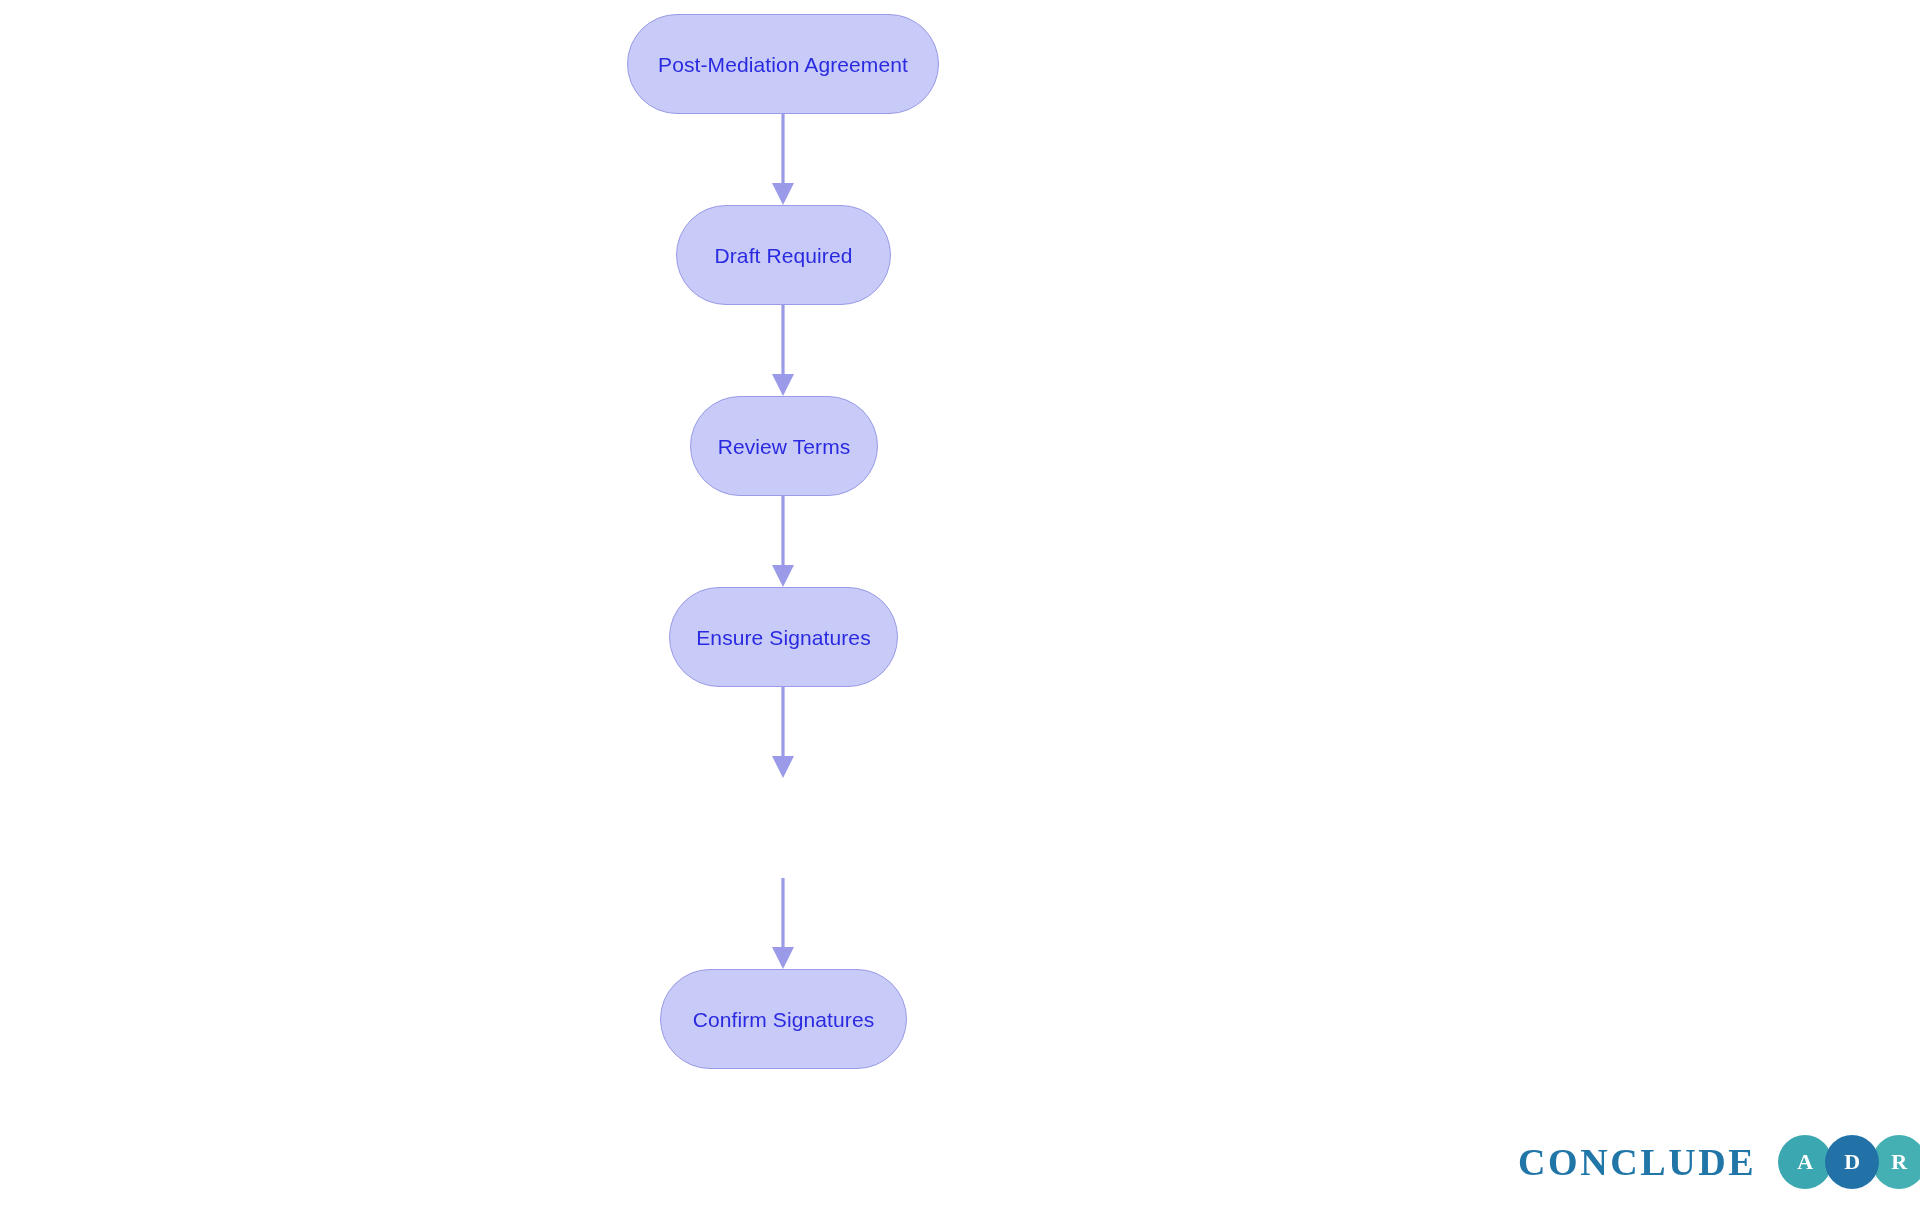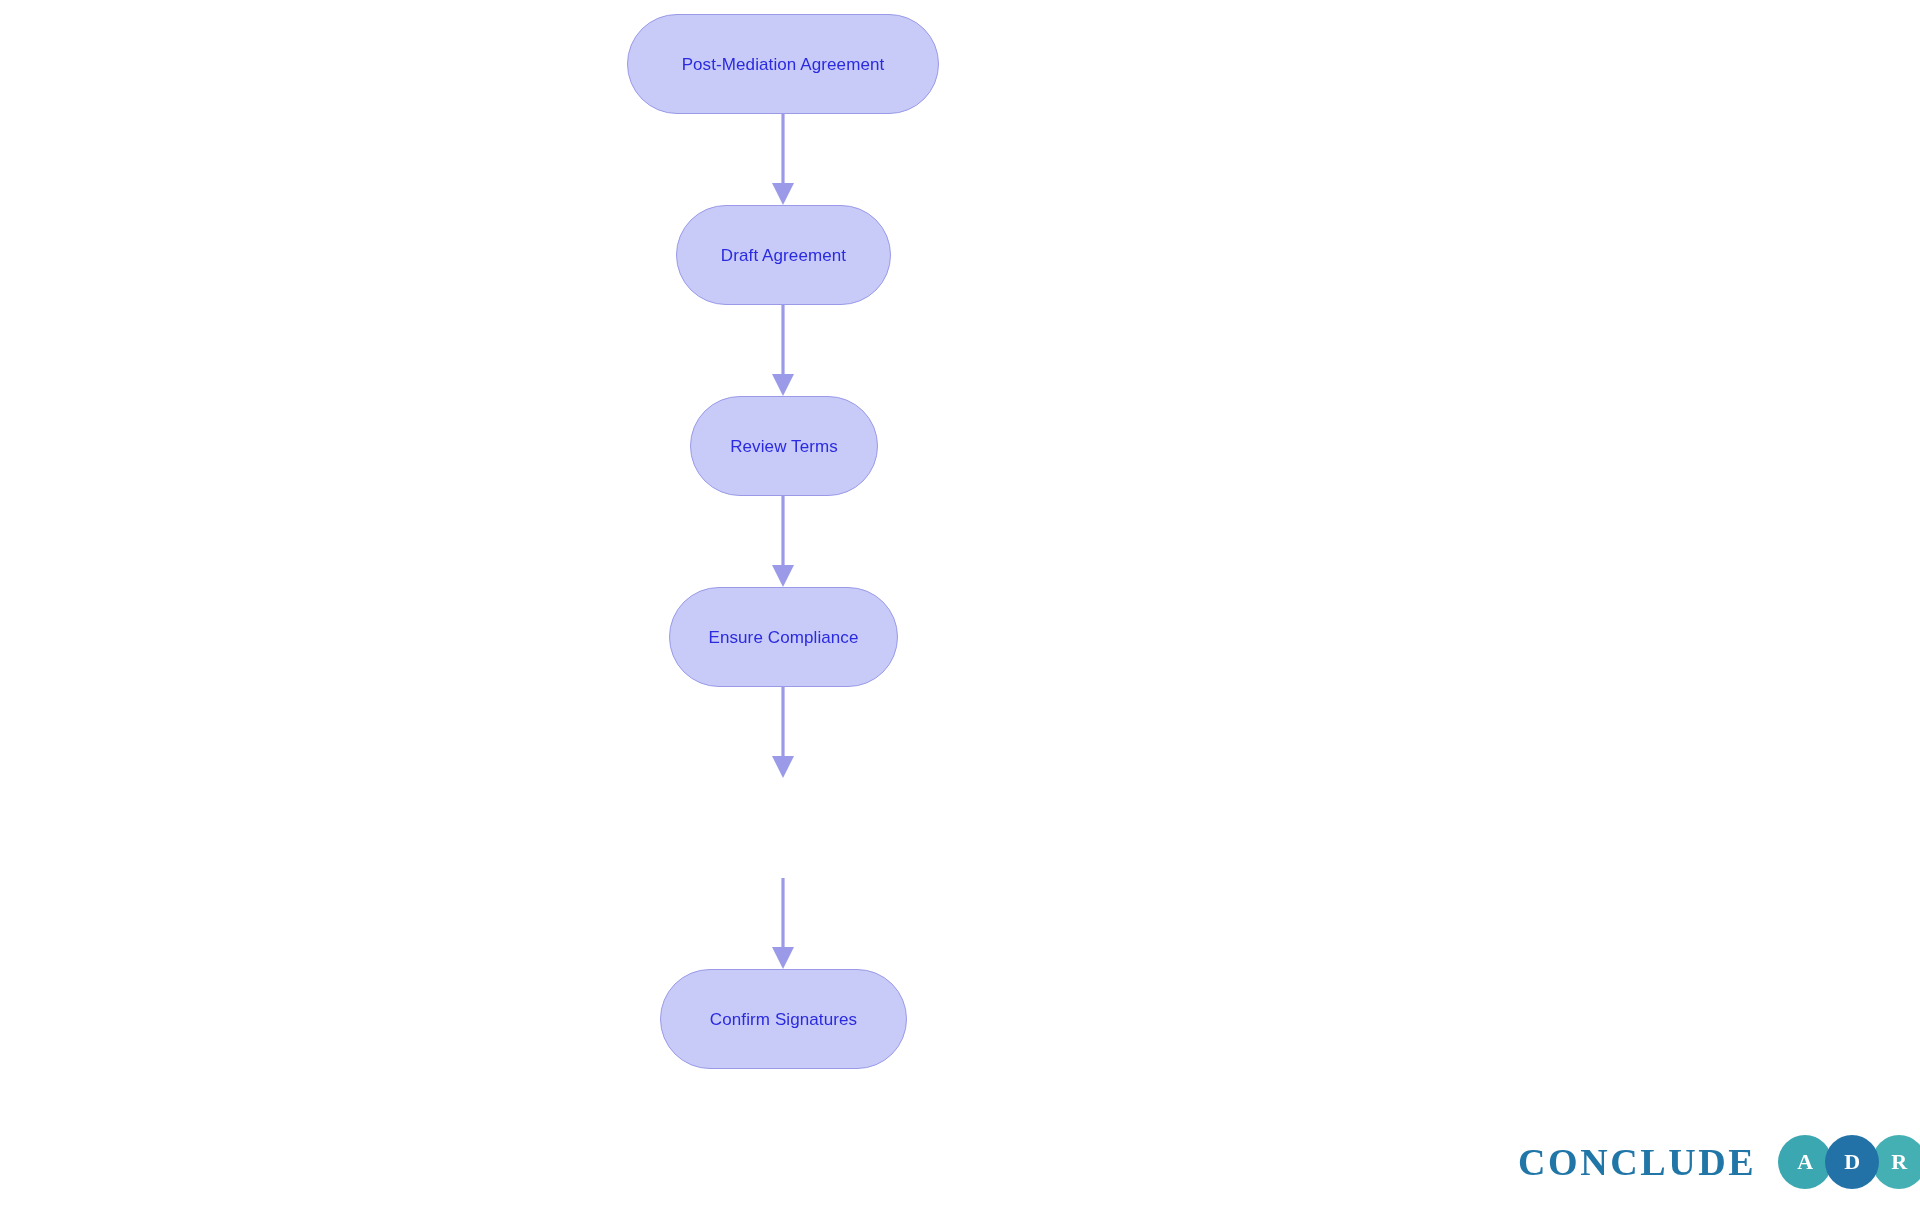--- a/index.html
+++ b/index.html
@@ -29,21 +29,21 @@
     background: #c8cbf8;
     border: 1.6px solid #9a9ae8;
     border-radius: 999px;
     display: flex;
     align-items: center;
     justify-content: center;
     height: 100px;
   }
   .flow-node-label {
     color: #2a2ae0;
-    font-size: 17px;
+    font-size: 21px;
     font-family: "Liberation Sans", sans-serif;
     font-weight: 400;
     letter-spacing: 0.1px;
     white-space: nowrap;
     line-height: 1;
   }
 
   .flow-edge {
     position: absolute;
     width: 90px;
@@ -121,29 +121,29 @@
   <svg class="flow-edge" style="left:738px; top:878px;" viewBox="0 0 90 92" xmlns="http://www.w3.org/2000/svg">
     <line x1="45" y1="0" x2="45" y2="76" stroke="#9a9ae8" stroke-width="3.2"></line>
     <polygon points="45,91 34,69 56,69" fill="#9a9ae8"></polygon>
   </svg>
 
   <div class="flow-node" style="left:627px; top:14px; width:312px;">
     <span class="flow-node-label">Post-Mediation Agreement</span>
   </div>
 
   <div class="flow-node" style="left:676px; top:205px; width:215px;">
-    <span class="flow-node-label">Draft Agreement</span>
+    <span class="flow-node-label">Draft Required</span>
   </div>
 
   <div class="flow-node" style="left:690px; top:396px; width:188px;justify-content:center;">
     <span class="flow-node-label">Review Terms</span>
   </div>
 
   <div class="flow-node" style="left:669px; top:587px; width:229px;">
-    <span class="flow-node-label">Ensure Compliance</span>
+    <span class="flow-node-label">Ensure Signatures</span>
   </div>
 
 
   <div class="flow-node" style="left:660px; top:969px; width:247px;">
     <span class="flow-node-label">Confirm Signatures</span>
   </div>
 
 </div>
 
 <div id="brand-logo">

